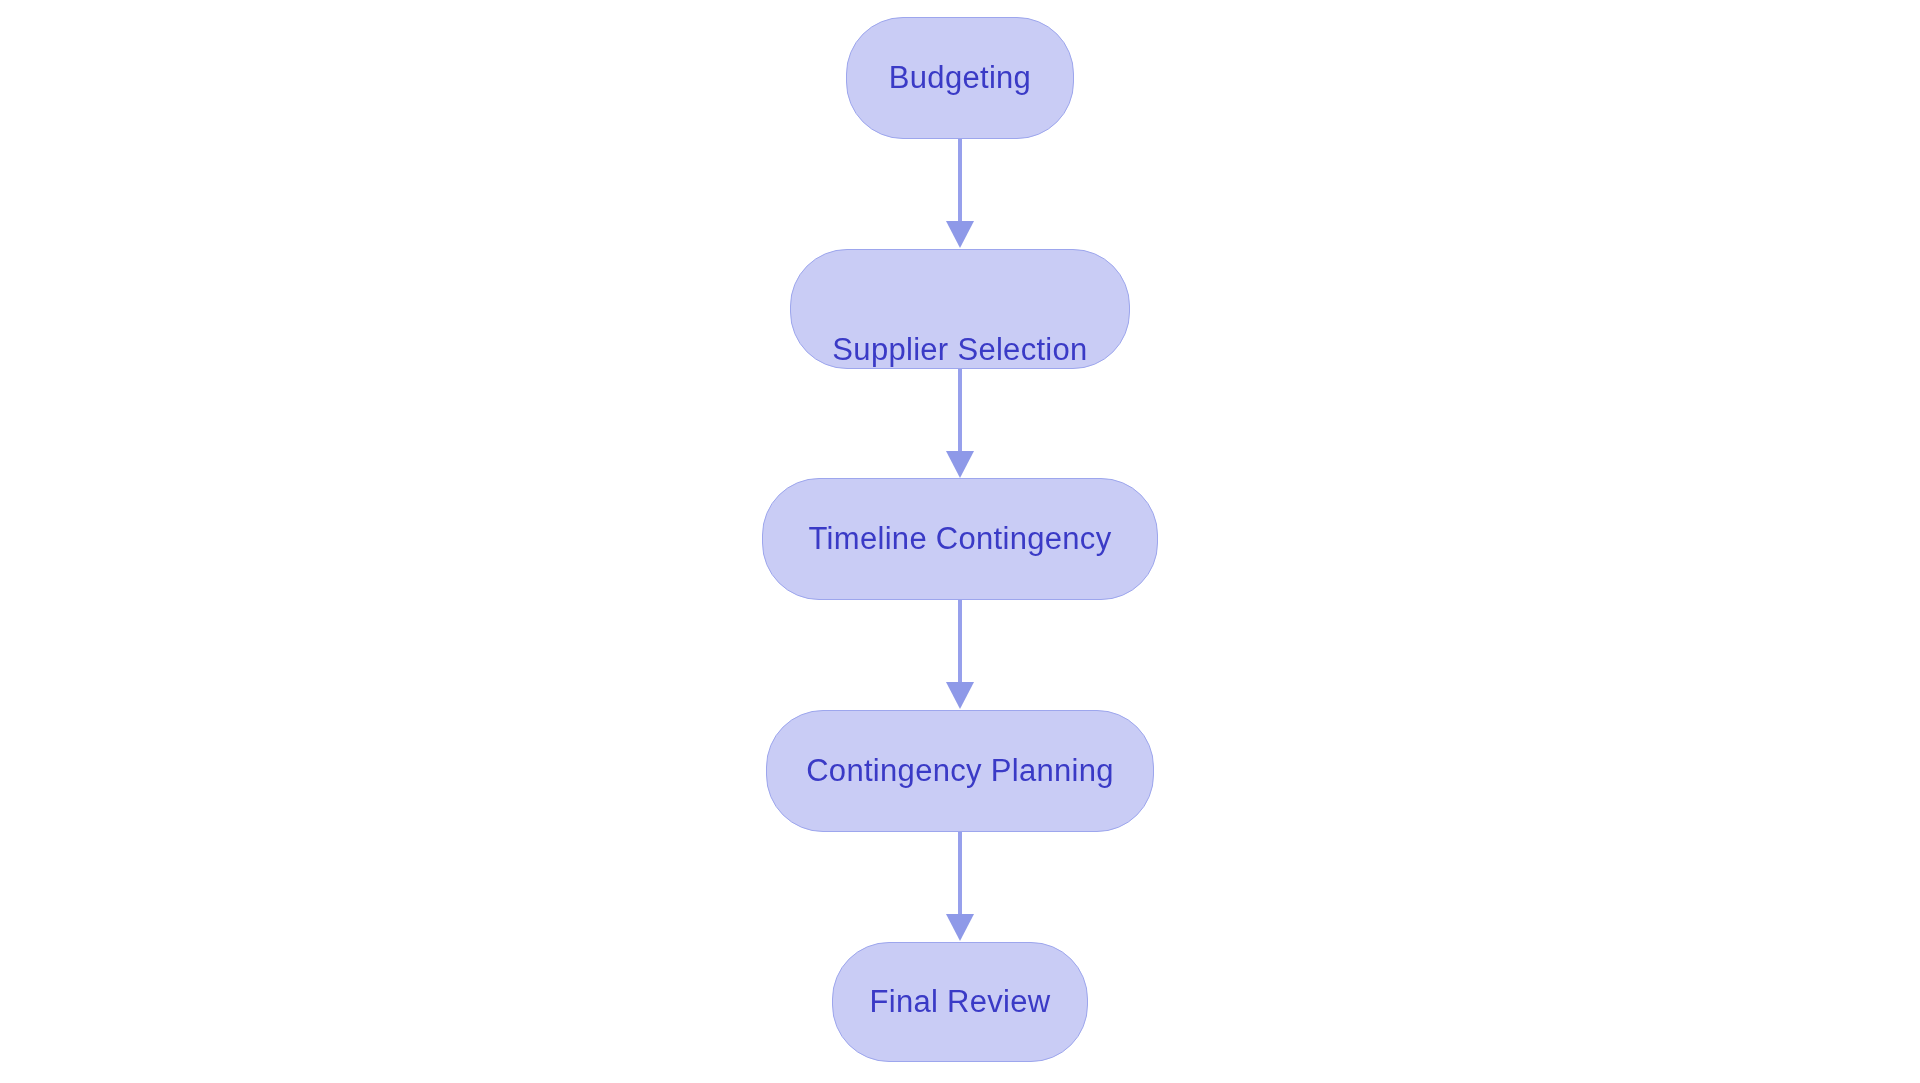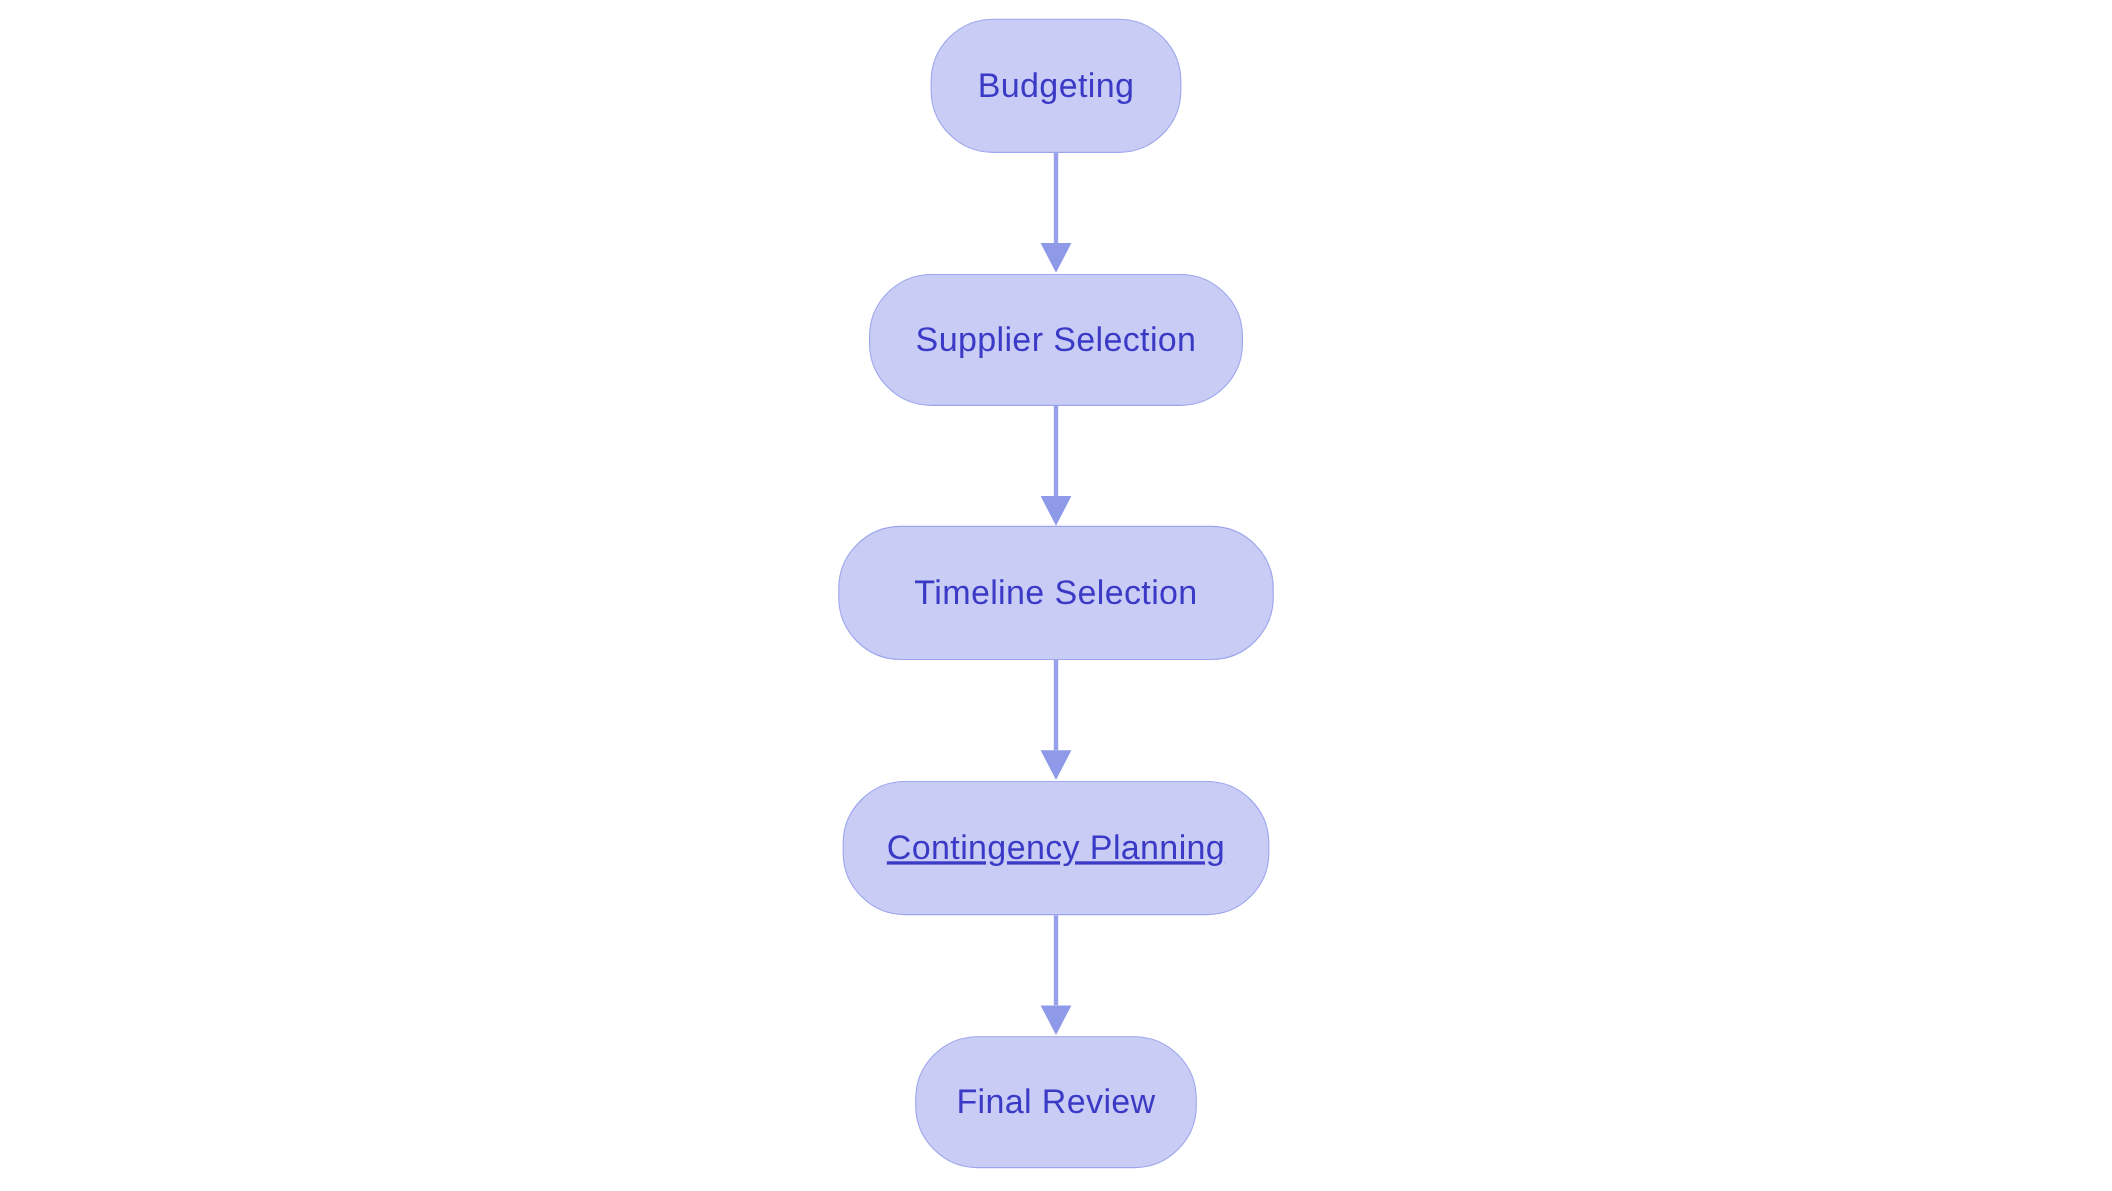--- a/index.html
+++ b/index.html
@@ -23,23 +23,23 @@
     border-radius: 57px;
     display: flex;
     align-items: center;
     justify-content: center;
     color: #3a3ac6;
     font-size: 31px;
     letter-spacing: 0.3px;
     white-space: nowrap;
   }
   .node-budgeting            { left: 846px; top: 17px;  width: 228px; height: 122px; }
-  .node-supplier-selection   { left: 790px; top: 249px; width: 340px; height: 120px; }
+  .node-supplier-selection   { left: 790px; top: 249px; width: 340px; height: 120px; align-items: flex-end; }
   .node-timeline-management  { left: 762px; top: 478px; width: 396px; height: 122px; }
-  .node-contingency-planning { left: 766px; top: 710px; width: 388px; height: 122px; text-decoration: underline; }
+  .node-contingency-planning { left: 766px; top: 710px; width: 388px; height: 122px; }
   .node-final-review         { left: 832px; top: 942px; width: 256px; height: 120px; text-align: right; }
 
   .flow-edge {
     position: absolute;
     left: 946px;
     width: 28px;
     height: 109px;
     display: flex;
     flex-direction: column;
     align-items: center;
@@ -78,21 +78,21 @@
   <div class="flow-node node-supplier-selection">
     <span>Supplier Selection</span>
   </div>
 
   <div class="flow-edge edge-2">
     <div class="arrow-line"></div>
     <div class="arrow-head"></div>
   </div>
 
   <div class="flow-node node-timeline-management">
-    <span>Timeline Selection</span>
+    <span>Timeline Contingency</span>
   </div>
 
   <div class="flow-edge edge-3">
     <div class="arrow-line"></div>
     <div class="arrow-head"></div>
   </div>
 
   <div class="flow-node node-contingency-planning">
     <span>Contingency Planning</span>
   </div>

